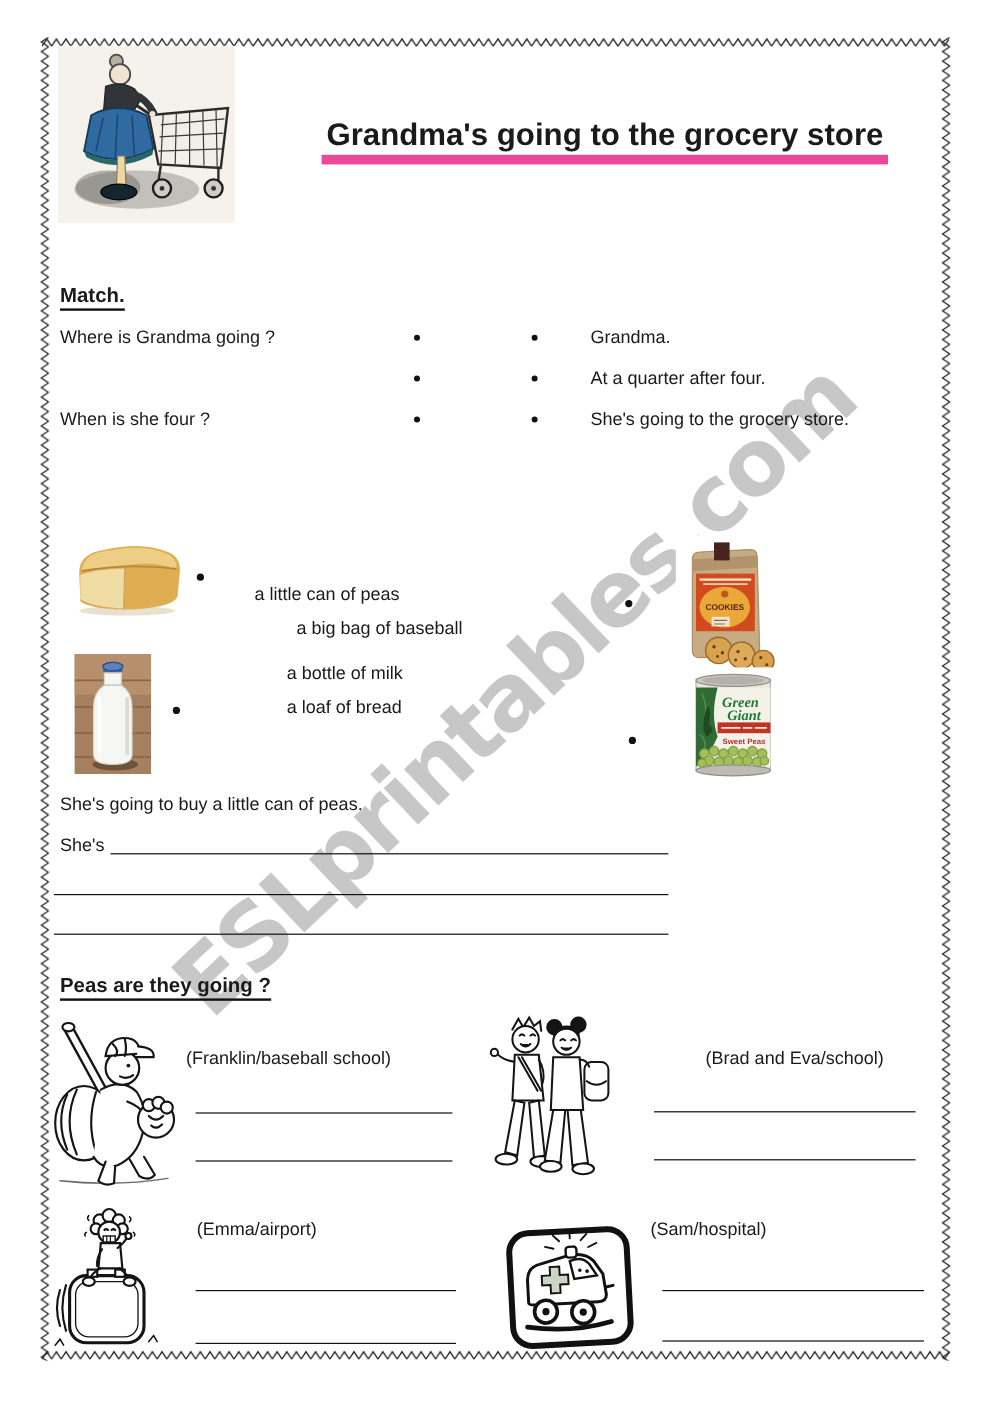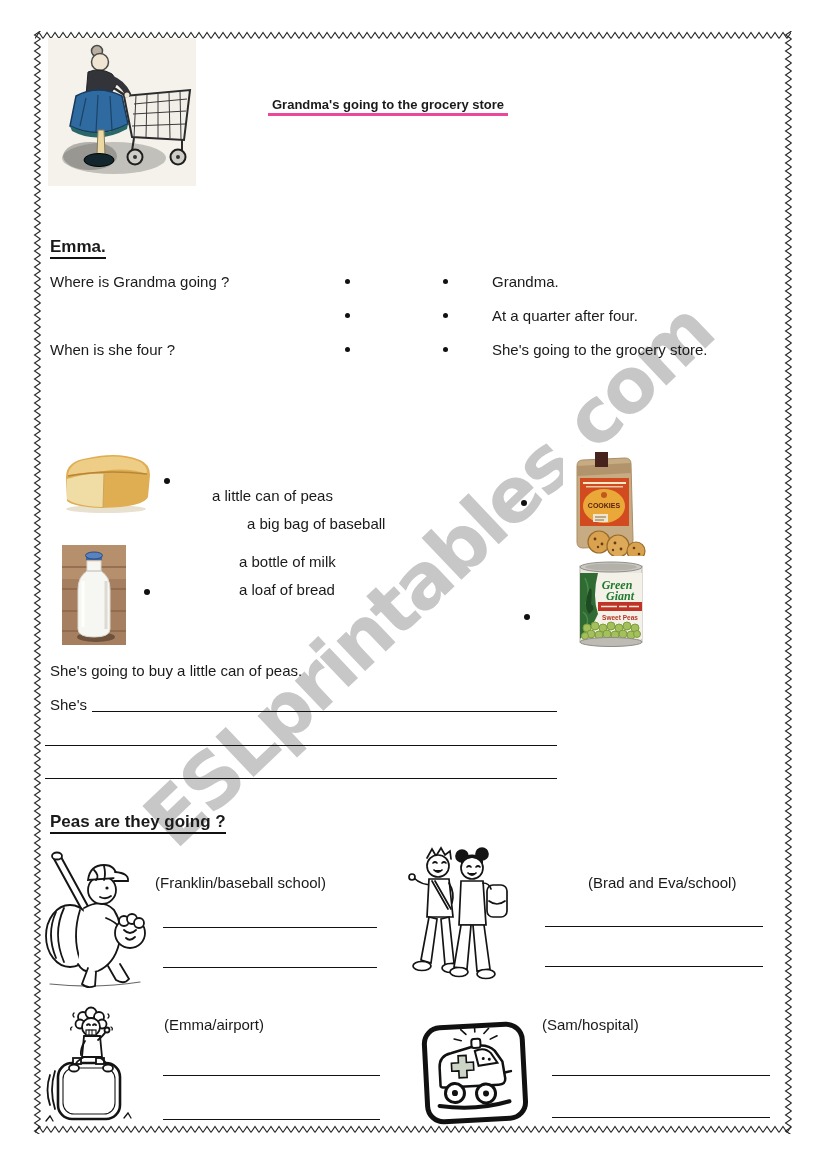--- a/index.html
+++ b/index.html
@@ -3,21 +3,21 @@
 <meta charset="utf-8">
 <style>
   html,body{margin:0;padding:0;background:#fff;}
   .page{position:relative;width:826px;height:1169px;background:#ffffff;overflow:hidden;
         font-family:"Liberation Sans",sans-serif;color:#1a1a1a;}
   .abs{position:absolute;}
   .z{z-index:2;}
   .wm{z-index:1;left:428px;top:575px;transform:translate(-50%,-50%) rotate(-43.5deg);
       font-family:"DejaVu Sans",sans-serif;font-weight:bold;font-size:76px;letter-spacing:-3px;
       color:#c7c7c7;white-space:nowrap;}
-  .title{font-size:13px;font-weight:bold;border-bottom:3px solid #ec4899;padding:0 4px 1px 4px;white-space:nowrap;}
+  .title{font-size:26px;font-weight:bold;border-bottom:8px solid #ec4899;padding:0 4px 1px 4px;white-space:nowrap;}
   .h2{font-size:17px;font-weight:bold;white-space:nowrap;}
   .h2 .u{border-bottom:2px solid #111;padding-bottom:1px;}
   .h2 .sfx{margin-left:5px;}
   .body-t{font-size:15px;white-space:nowrap;}
   .dot{width:5px;height:5px;border-radius:50%;background:#111;}
   .bdot{width:6px;height:6px;border-radius:50%;background:#111;}
   .wline{border-bottom:1.4px solid #111;height:0;}
   svg{display:block;}
 </style>
 </head>
@@ -76,21 +76,21 @@
     <path d="M28,58 Q50,46 74,58 L80,86 Q50,102 22,88 Z" fill="#2f6aa0" stroke="#173a5c" stroke-width="1.5"></path>
     <path d="M38,60 L32,88 M50,57 L48,94 M62,58 L64,92" stroke="#1c4468" stroke-width="1.2" fill="none"></path>
     <path d="M22,88 Q50,103 80,86 L79,91 Q50,107 24,93 Z" fill="#2a6868"></path>
     <path d="M50,92 L49,117 L57,117 L56,92 Z" fill="#ead9a4" stroke="#8a7a55"></path>
     <ellipse cx="51" cy="122" rx="15" ry="6.5" fill="#13262e" stroke="#000"></ellipse>
   </svg>
 
   <div class="abs z title" style="left:268px;top:97px">Grandma's going to the grocery store</div>
 
   <div class="abs z h2" style="left:50px;top:237px">
-    <span class="u">Emma.</span>
+    <span class="u">Match.</span>
   </div>
 
   <div class="abs z body-t" style="left:50px;top:273px">Where is Grandma going ?</div>
   <div class="abs z body-t" style="left:50px;top:341px">When is she four ?</div>
 
   <div class="abs z dot" style="left:345px;top:279px"></div>
   <div class="abs z dot" style="left:443px;top:279px"></div>
   <div class="abs z dot" style="left:345px;top:313px"></div>
   <div class="abs z dot" style="left:443px;top:313px"></div>
   <div class="abs z dot" style="left:345px;top:347px"></div>

